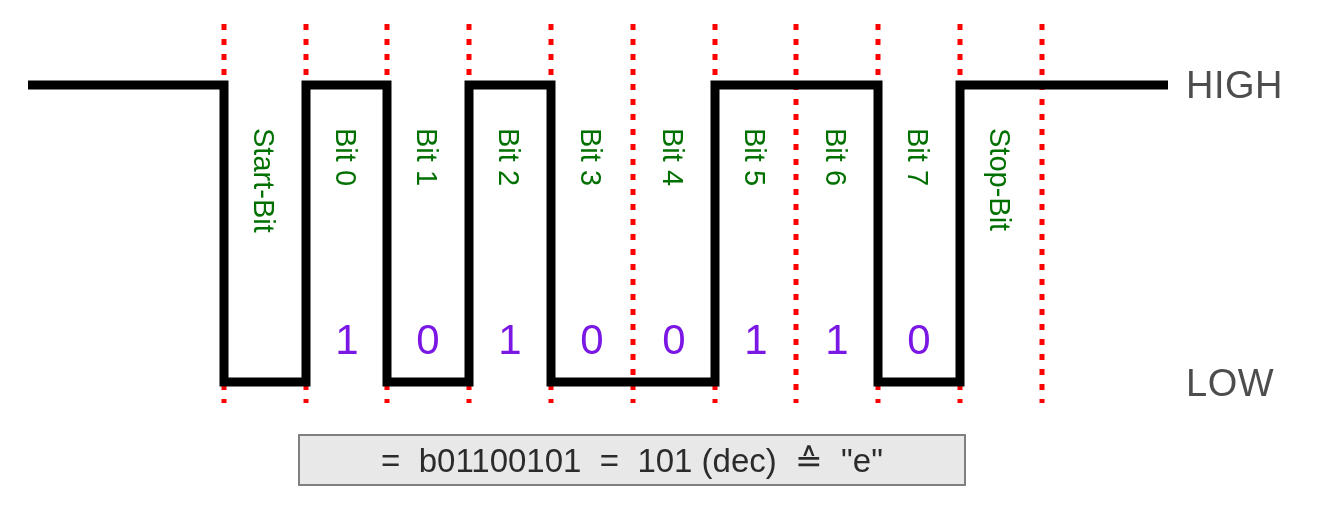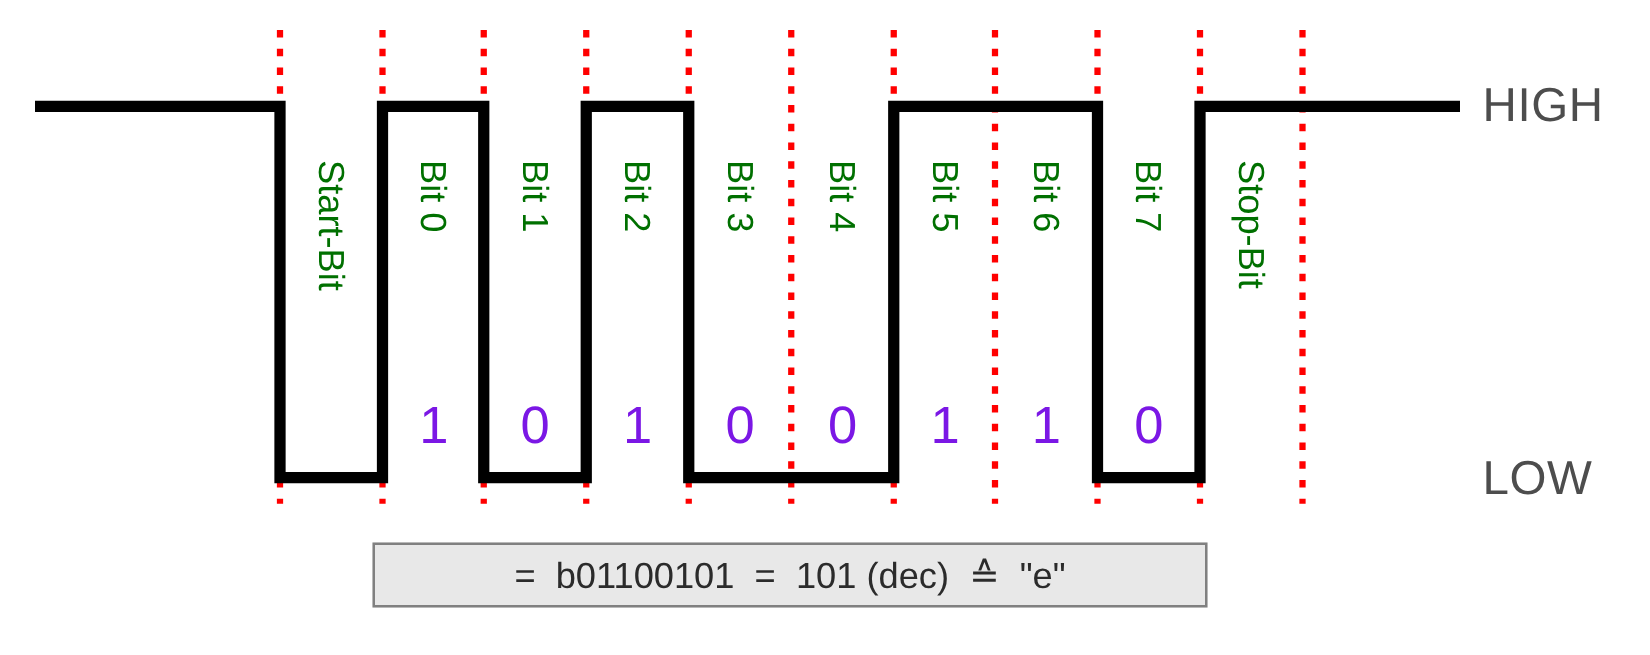--- a/index.html
+++ b/index.html
@@ -61,21 +61,21 @@
     height: 52px;
     background: #e8e8e8;
     border: 2px solid #808080;
     box-sizing: border-box;
     display: flex;
     align-items: center;
     justify-content: center;
   }
   #caption-text {
     font-family: "Liberation Sans", sans-serif;
-    font-size: 29px;
+    font-size: 33px;
     color: #2b2b2b;
     white-space: pre;
   }
 </style>
 </head>
 <body>
 
 <div id="stage">
 
   <svg id="diagram-svg" viewBox="0 0 1320 524" xmlns="http://www.w3.org/2000/svg">

